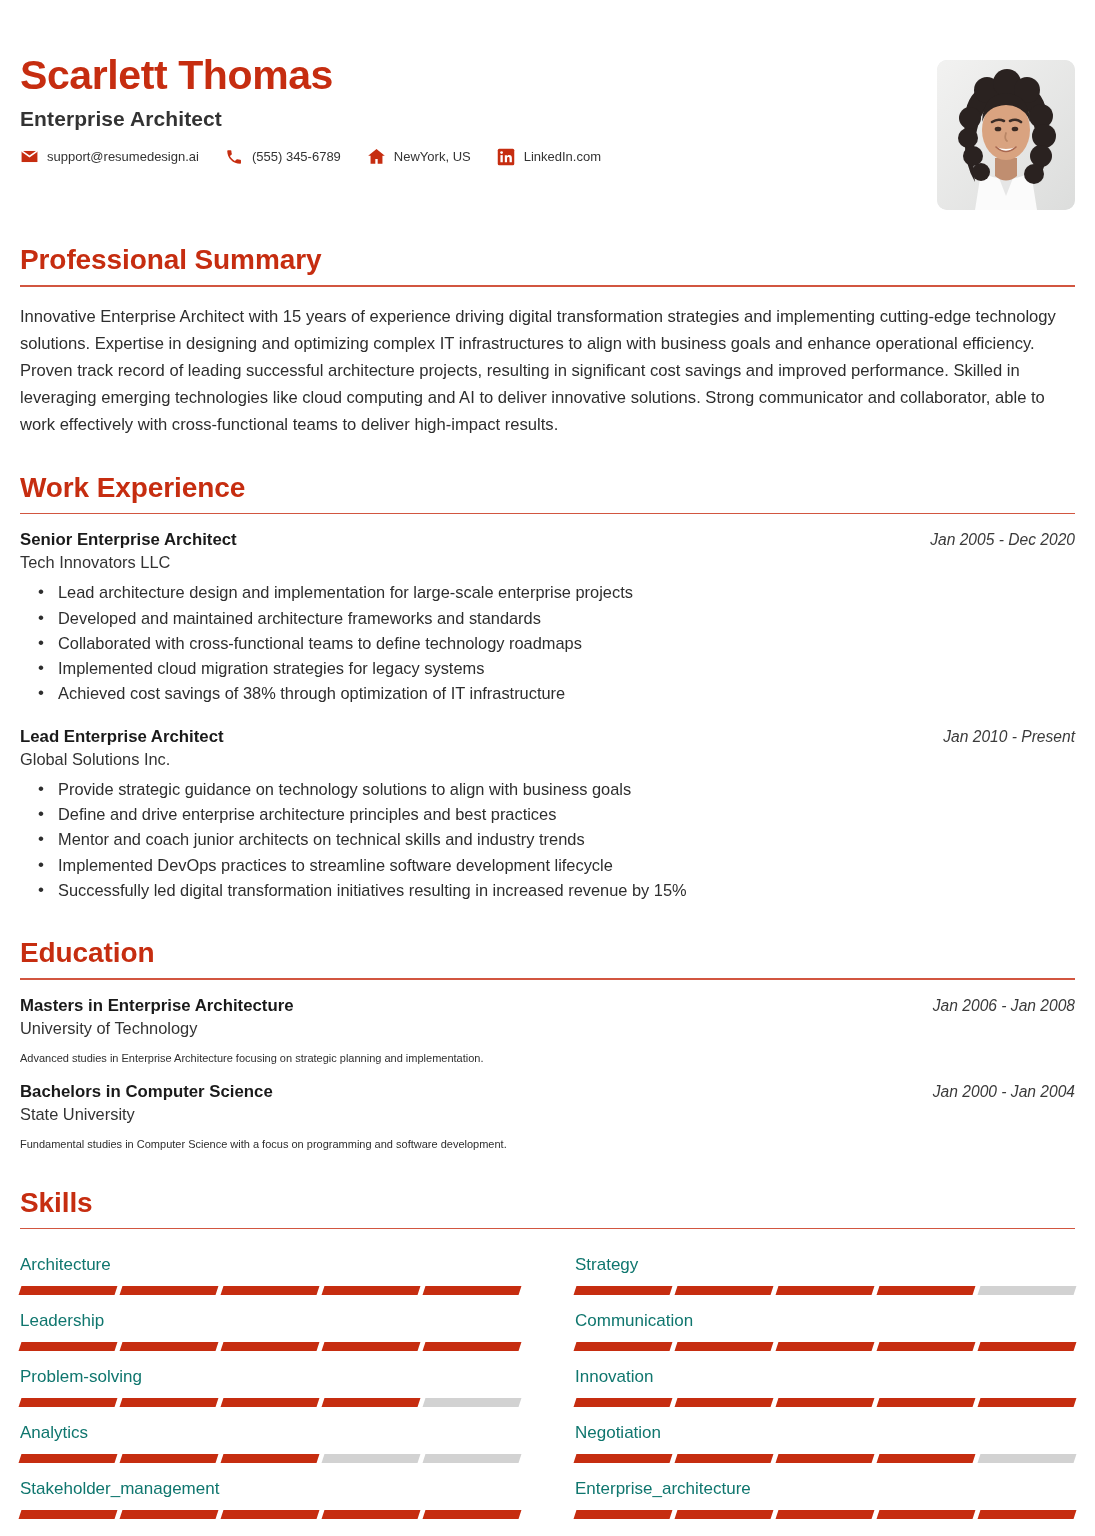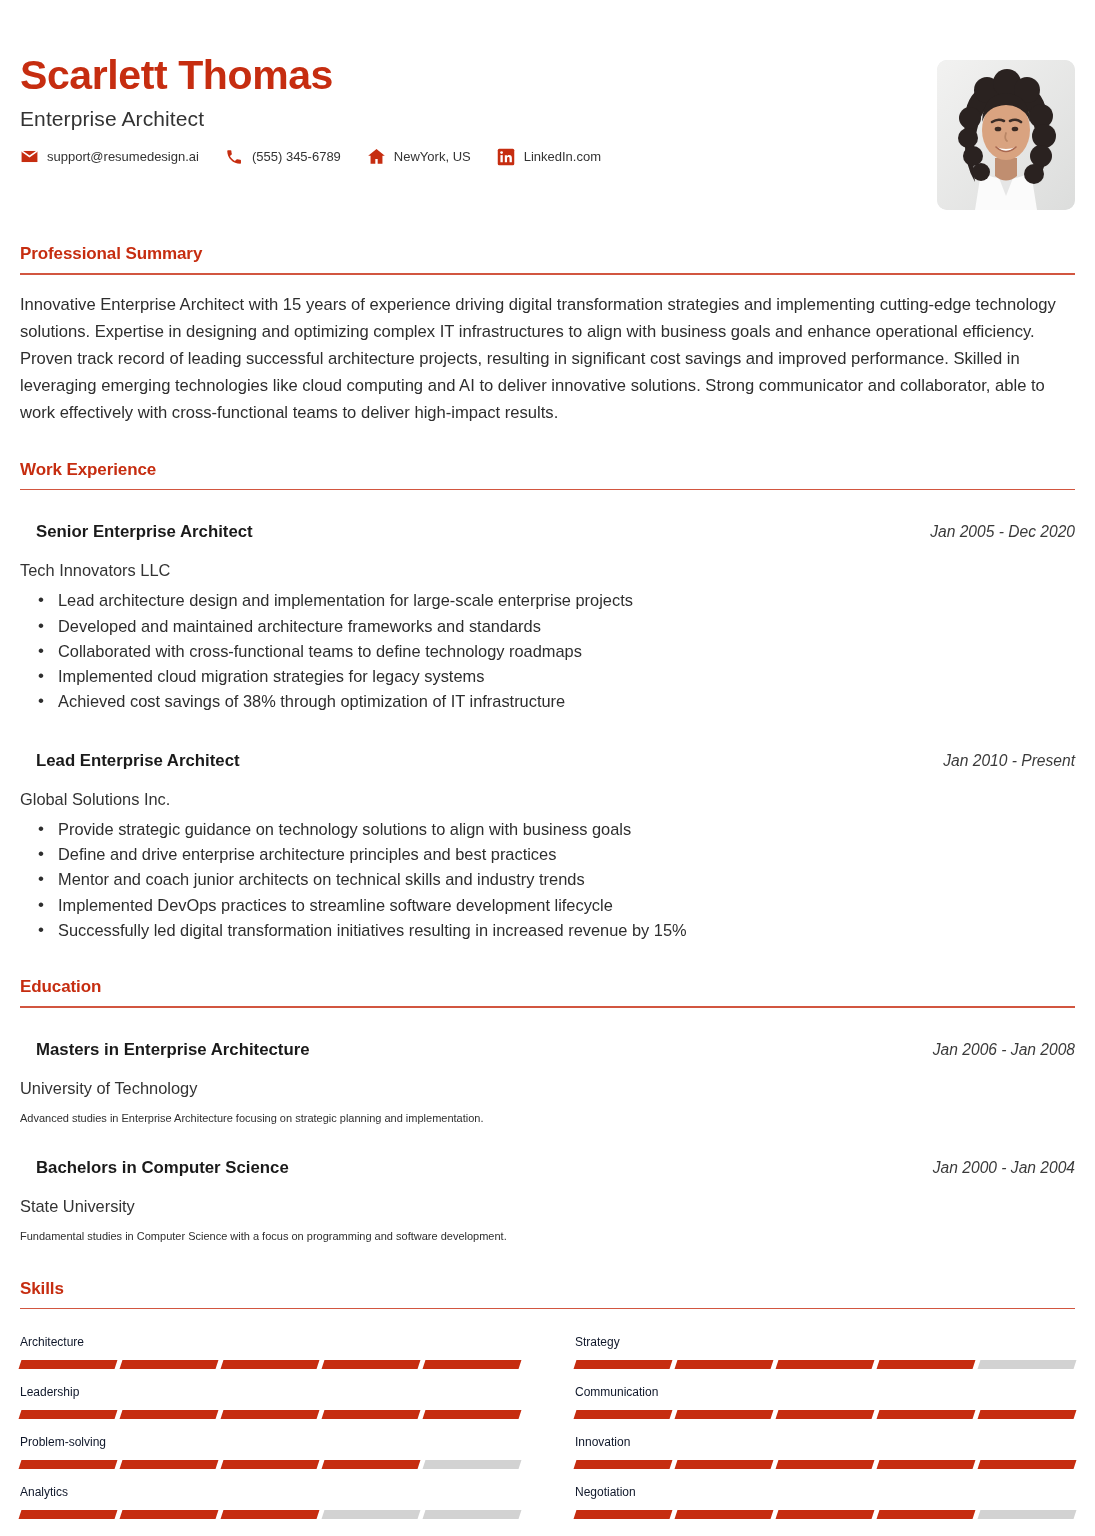--- a/index.html
+++ b/index.html
@@ -34,21 +34,21 @@
   .name {
     font-size: 41px;
     font-weight: bold;
     color: #C62D10;
     letter-spacing: -0.4px;
     line-height: 1.05;
     margin: 0 0 10px 0;
   }
   .job-title {
     font-size: 21px;
-    font-weight: normal;
+    font-weight: bold;
     color: #333333;
     margin: 0 0 16px 0;
     letter-spacing: 0.1px;
   }
   .contact-row {
     display: flex;
     align-items: center;
     flex-wrap: wrap;
     gap: 0px;
     font-size: 13px;
@@ -80,21 +80,21 @@
     overflow: hidden;
     margin-top: 12px;
     background: #e8e9e9;
     position: relative;
   }
   .photo svg { display: block; width: 100%; height: 100%; }
 
   
   .section { margin-top: 34px; }
   .section-title {
-    font-size: 17px;
+    font-size: 28px;
     font-weight: bold;
     color: #C62D10;
     margin: 0 0 9px 0;
     letter-spacing: -0.1px;
   }
   .rule {
     height: 1.6px;
     background: #D25640;
     width: 100%;
     margin-bottom: 16px;
@@ -109,21 +109,21 @@
   .entry-head {
     display: flex;
     align-items: baseline;
     justify-content: space-between;
     gap: 16px;
   }
   .entry-role {
     font-size: 16.8px;
     font-weight: bold;
     color: #1a1a1a;
-    margin: 16px;
+    margin: 0;
     text-align: center;
   }
   .entry-date {
     font-size: 15.6px;
     font-style: italic;
     color: #3a3a3a;
     white-space: nowrap;
     flex: 0 0 auto;
   }
   .entry-org {
@@ -165,22 +165,22 @@
     display: grid;
     grid-template-columns: 1fr 1fr;
     column-gap: 55px;
     row-gap: 0px;
   }
   .skill {
     padding-top: 10px;
     padding-bottom: 6px;
   }
   .skill-name {
-    font-size: 12px;
-    color: #0f172a;
+    font-size: 17px;
+    color: #0f766e;
     margin: 0 0 11px 0;
   }
   .skill-bar {
     display: flex;
     gap: 5px;
     height: 9px;
   }
   .seg {
     flex: 1 1 0;
     height: 9px;

